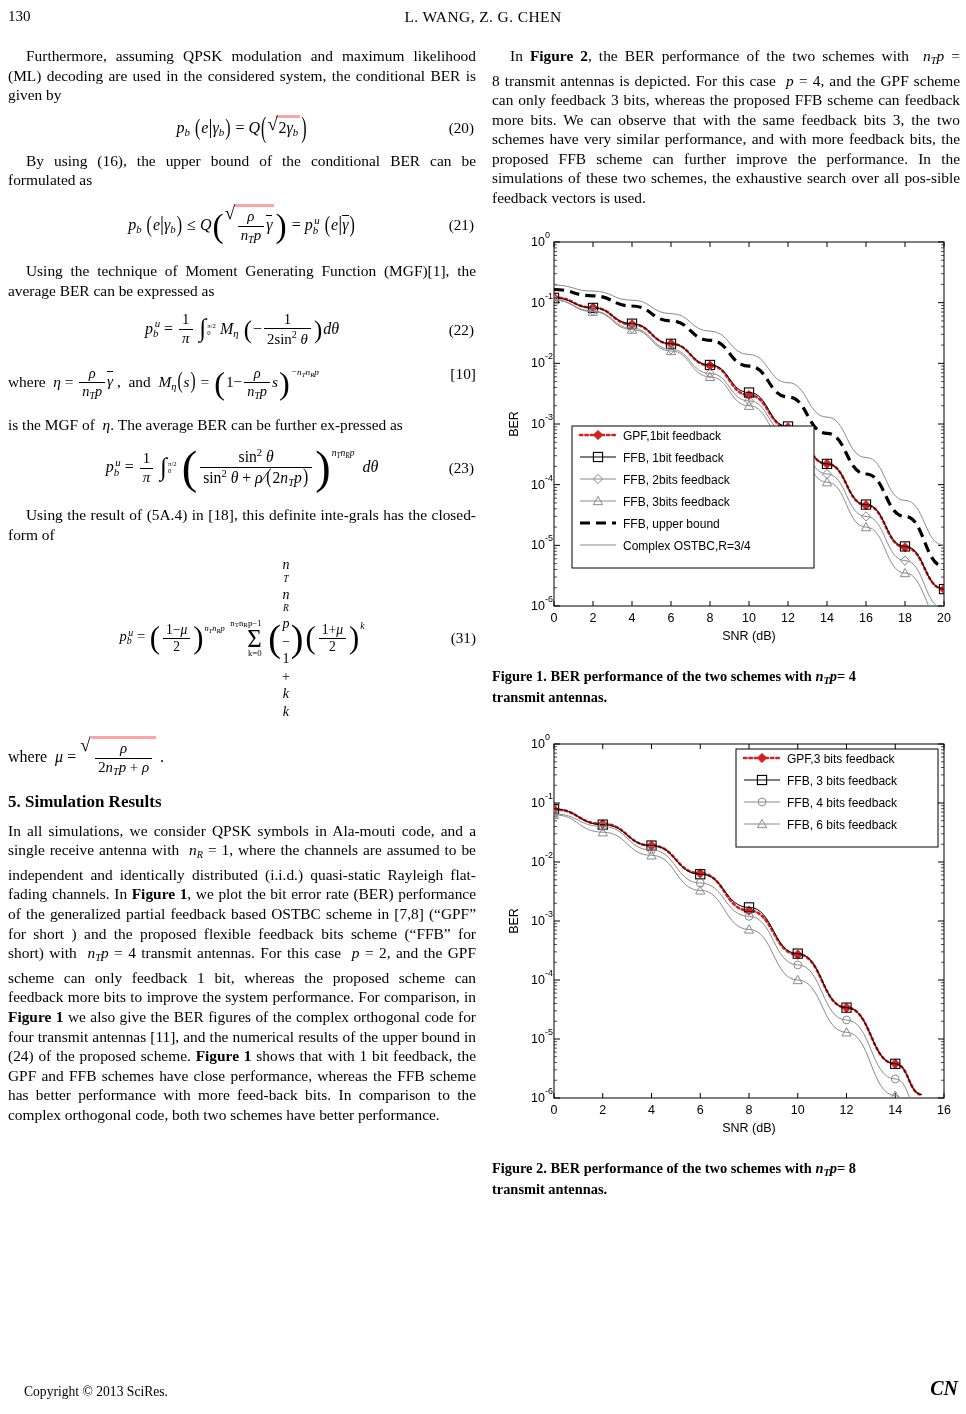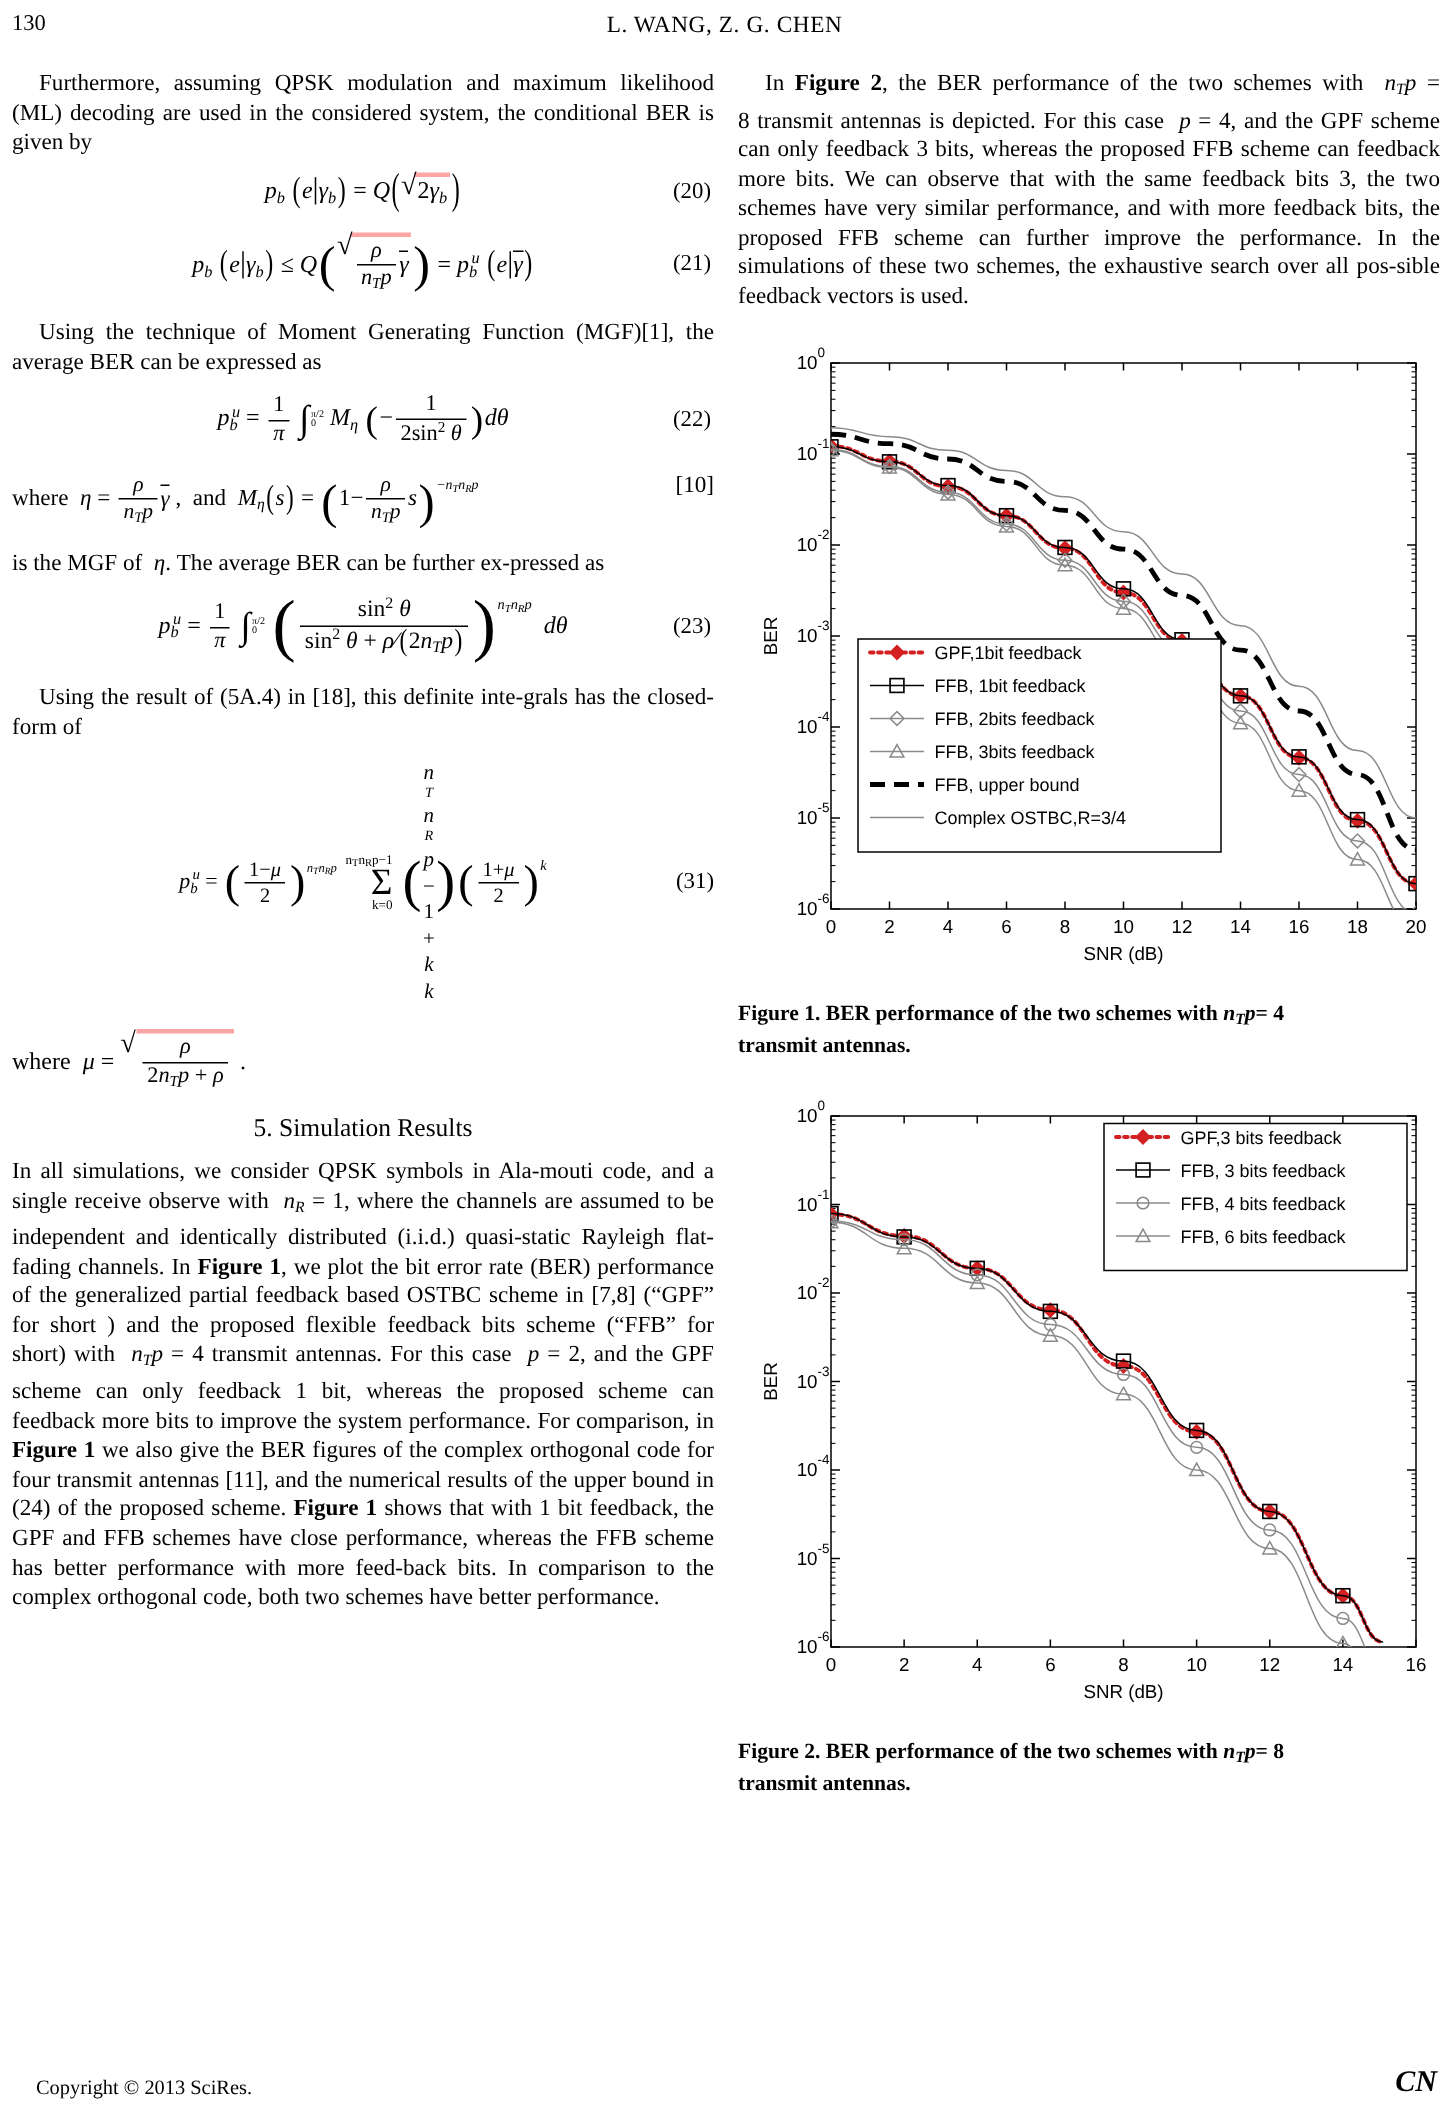--- a/index.html
+++ b/index.html
@@ -22,23 +22,22 @@
   p.body{
     margin:0 0 10px 0;
     font-size:15.4px;line-height:19.6px;
     text-align:justify;text-justify:inter-word;
     text-indent:18px;hyphens:manual;
   }
   p.body.noind{text-indent:0;}
   b{font-weight:bold;}
 
   h2.sec{
-    font-size:17px;font-weight:normal;margin:14px 0 9px 0;
+    font-size:17px;font-weight:bold;margin:14px 0 9px 0;
     font-family:"Liberation Serif","DejaVu Serif",serif;
-    text-align:center;
   }
 
   
   .eq{position:relative;margin:8px 0 10px 0;min-height:26px;}
   .eq .body-eq{display:block;text-align:center;}
   .eq .tag{position:absolute;right:2px;top:50%;transform:translateY(-50%);font-size:15.2px;}
   .mi{font-style:italic;font-family:"Liberation Serif","DejaVu Serif",serif;}
   .mn{font-style:normal;}
   .sub{font-size:.68em;vertical-align:-0.28em;font-style:italic;}
   .sup{font-size:.68em;vertical-align:0.55em;font-style:italic;}
@@ -86,20 +85,21 @@
 
     <div class="eq">
       <span class="body-eq">
         <span class="mi">p</span><span class="sub">b</span>
         <span class="paren" style="--sy:1.45">(</span><span class="mi">e</span><span style="font-size:1.25em;font-weight:300;">|</span><span class="mi">γ</span><span class="sub">b</span><span class="paren" style="--sy:1.45">)</span>
         = <span class="mi">Q</span><span class="paren" style="--sy:1.8">(</span><span class="rad"><span class="radbar"><span class="mn">2</span><span class="mi">γ</span><span class="sub">b</span></span></span><span class="paren" style="--sy:1.8">)</span>
       </span>
       <span class="tag">(20)</span>
     </div>
 
+    <p class="body">By using (16), the upper bound of the conditional BER can be formulated as</p>
 
     <div class="eq" style="margin:14px 0 16px 0;">
       <span class="body-eq">
         <span class="mi">p</span><span class="sub">b</span>
         <span class="paren" style="--sy:1.45">(</span><span class="mi">e</span><span style="font-size:1.25em;font-weight:300;">|</span><span class="mi">γ</span><span class="sub">b</span><span class="paren" style="--sy:1.45">)</span>
         ≤ <span class="mi">Q</span><span class="big-paren">(</span><span class="rad"><span class="radbar"><span class="frac"><span class="num"><span class="mi">ρ</span></span><span class="den"><span class="mi">n</span><span class="sub">T</span><span class="mi">p</span></span></span><span class="ovl"><span class="mi">γ</span></span></span></span><span class="big-paren">)</span>
         = <span class="mi">p</span><span class="sub" style="vertical-align:-0.3em">b</span><span class="sup" style="margin-left:-0.35em">u</span>
         <span class="paren" style="--sy:1.45">(</span><span class="mi">e</span><span style="font-size:1.25em;font-weight:300;">|</span><span class="ovl"><span class="mi">γ</span></span><span class="paren" style="--sy:1.45">)</span>
       </span>
       <span class="tag">(21)</span>
@@ -158,21 +158,21 @@
 
     <div class="eq" style="margin:16px 0 6px 0;">
       <span class="body-eq" style="text-align:left;">
         where&nbsp;&nbsp;<span class="mi">μ</span> = <span class="rad" style="padding-left:11px;"><span class="radbar"><span class="frac"><span class="num"><span class="mi">ρ</span></span><span class="den"><span class="mn">2</span><span class="mi">n</span><span class="sub">T</span><span class="mi">p</span> + <span class="mi">ρ</span></span></span></span></span> .
       </span>
     </div>
 
     <h2 class="sec">5. Simulation Results</h2>
 
     <p class="body noind">
-      <span>In all simulations, we consider QPSK symbols in Ala-mouti code, and a single receive observe with</span>
+      <span>In all simulations, we consider QPSK symbols in Ala-mouti code, and a single receive antenna with</span>
       <span class="mi">&nbsp;n</span><span class="sub">R</span> <span class="mn">= 1</span><span>, where the channels are assumed to be independent and identically distributed (i.i.d.) quasi-static Rayleigh flat-fading channels. In</span>
       <b>Figure 1</b><span>, we plot the bit error rate (BER) performance of the generalized partial feedback based OSTBC scheme in [7,8] (“GPF” for short ) and the proposed flexible feedback bits scheme (“FFB” for short) with</span>
       <span class="mi">&nbsp;n</span><span class="sub">T</span><span class="mi">p</span> <span class="mn">= 4</span>&nbsp;<span>transmit antennas. For this case</span>
       <span class="mi">&nbsp;p</span> <span class="mn">= 2</span><span>, and the GPF scheme can only feedback 1 bit, whereas the proposed scheme can feedback more bits to improve the system performance. For comparison, in</span>
       <b>Figure 1</b>
       <span>we also give the BER figures of the complex orthogonal code for four transmit antennas [11], and the numerical results of the upper bound in (24) of the proposed scheme.</span>
       <b>Figure 1</b>
       <span>shows that with 1 bit feedback, the GPF and FFB schemes have close performance, whereas the FFB scheme has better performance with more feed-back bits. In comparison to the complex orthogonal code, both two schemes have better performance.</span>
     </p>
   </div>

